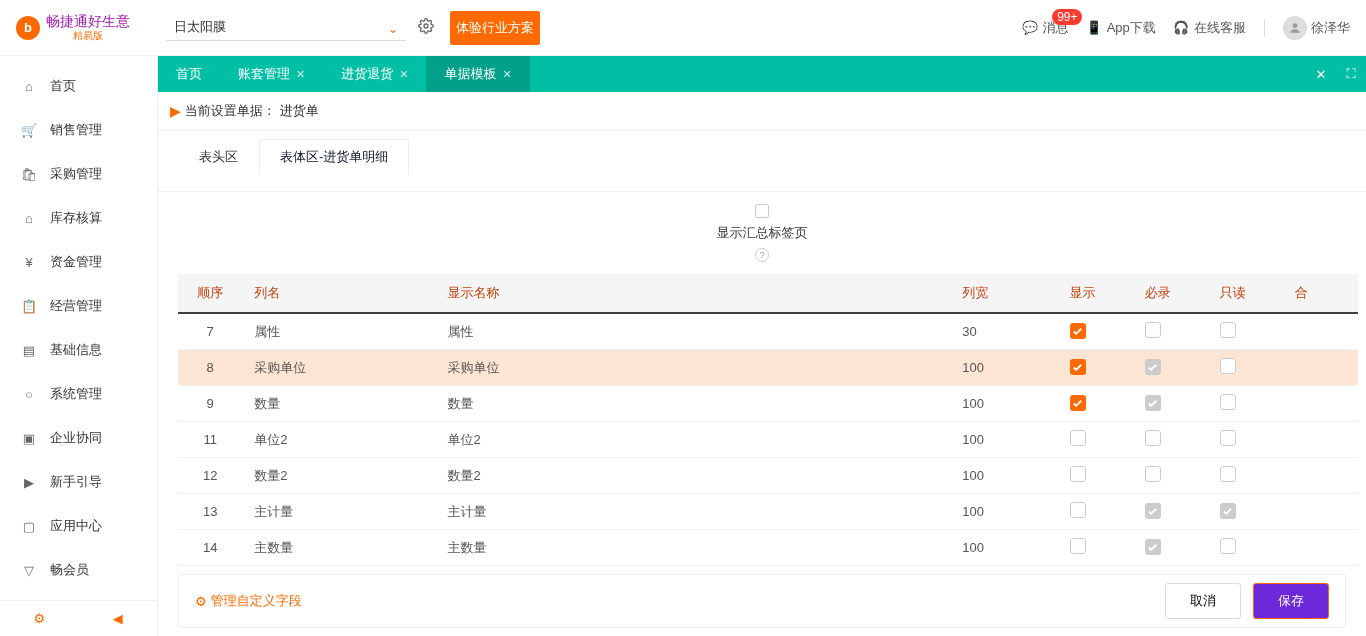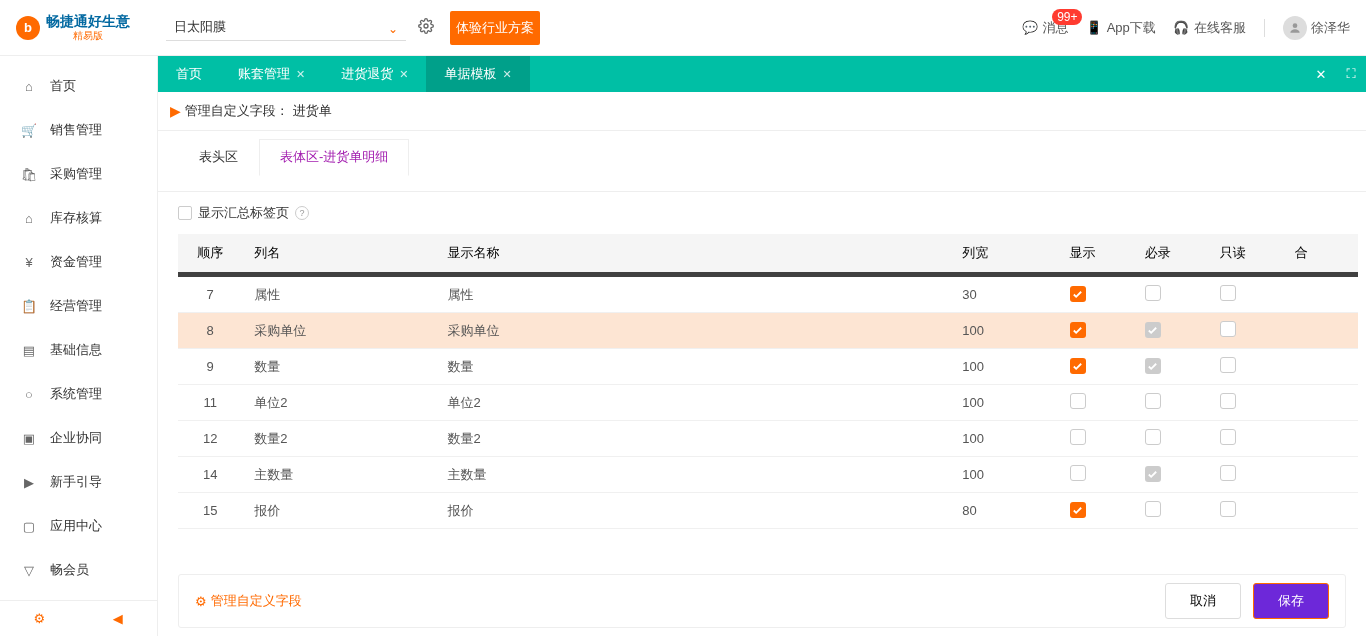--- a/index.html
+++ b/index.html
@@ -4,21 +4,21 @@
   <style>
     * { margin: 0; padding: 0; box-sizing: border-box; }
     body { font-family: "Microsoft YaHei", -apple-system, sans-serif; font-size: 13px; color: #333; background: #fff; overflow: hidden; }
     
     .app { display: flex; flex-direction: column; height: 636px; width: 1366px; }
     
     
     .top-header { height: 56px; display: flex; align-items: center; padding: 0 16px; border-bottom: 1px solid #eee; }
     .logo-area { display: flex; align-items: center; width: 142px; }
     .logo-icon { width: 24px; height: 24px; background: #ff6a00; border-radius: 50%; display: flex; align-items: center; justify-content: center; color: #fff; font-weight: bold; margin-right: 6px; }
-    .logo-text { color: #0369a1; font-size: 14px; font-weight: 700; }
+    .logo-text { color: #a21caf; font-size: 14px; font-weight: 400; }
     .logo-sub { color: #ff6a00; font-size: 10px; text-align: center; margin-top: -2px; }
     .logo-col { display: flex; flex-direction: column; }
     
     .selector { flex: 0 0 240px; border-bottom: 1px solid #ddd; padding: 4px 8px; display: flex; justify-content: space-between; align-items: flex-end; margin-left: 8px; }
     .selector-text { color: #333; font-size: 13px; }
     .chevron-down { color: #ff6a00; font-size: 12px; }
     .gear-btn { margin-left: 12px; color: #666; cursor: pointer; }
     .experience-btn { background: #ff6a00; color: #fff; padding: 8px 6px; border-radius: 2px; margin-left: 16px; border: none; cursor: pointer; font-size: 13px; }
     
     .header-spacer { flex: 1; }
@@ -50,30 +50,30 @@
     .tabs-action { width: 30px; display: flex; align-items: center; justify-content: center; color: #fff; cursor: pointer; }
     
     
     .panel { flex: 1; margin: 0; background: #fff; display: flex; flex-direction: column; overflow: hidden; }
     .context-bar { background: #fff; padding: 10px 12px; display: flex; align-items: center; gap: 4px; border-bottom: 1px solid #eee; }
     .arrow-orange { color: #ff6a00; font-size: 14px; }
     
     
     .sub-tabs { display: flex; padding: 8px 20px 16px; background: #fff; border-bottom: 1px solid #eee; }
     .sub-tab { padding: 8px 20px; cursor: pointer; border: 1px solid transparent; }
-    .sub-tab.active { color: #a21caf; border: 1px solid #eee; border-bottom: 1px solid #fff; margin-bottom: -1px; background: #fff; }
-    
-    .option-row { padding: 12px 20px; display: flex; align-items: center; gap: 6px; }
+    .sub-tab.active { color: #0f172a; border: 1px solid #eee; border-bottom: 1px solid #fff; margin-bottom: -1px; background: #fff; }
+    
+    .option-row { padding: 12px 20px; display: flex; align-items: center; gap: 6px; flex-direction: column; }
     .checkbox { width: 14px; height: 14px; border: 1px solid #ccc; border-radius: 2px; display: inline-block; cursor: pointer; }
     .help-icon { width: 14px; height: 14px; border: 1px solid #ccc; border-radius: 50%; display: inline-flex; align-items: center; justify-content: center; font-size: 9px; color: #999; cursor: help; }
     
     
     .table-wrap { flex: 1; overflow: auto; padding: 0 8px 0 20px; }
     table { width: 100%; border-collapse: collapse; }
-    thead th { background: #f5f5f5; padding: 10px 12px; text-align: left; font-weight: normal; color: #000000; border-bottom: 5px solid #404040; }
+    thead th { background: #f5f5f5; padding: 10px 12px; text-align: left; font-weight: normal; color: #c2410c; border-bottom: 2px solid #404040; }
     tbody td { padding: 8px 12px; border-bottom: 1px solid #f0f0f0; color: #555; }
     tbody tr.highlighted { background: #fde5d3; }
     .col-seq { width: 60px; text-align: center; }
     .col-name { width: 180px; }
     .col-display { width: 480px; }
     .col-width { width: 100px; }
     .col-check { width: 70px; text-align: left; }
     
     .chk { width: 16px; height: 16px; border-radius: 3px; display: inline-flex; align-items: center; justify-content: center; cursor: pointer; }
     .chk.on { background: #ff6a00; color: #fff; }
@@ -222,21 +222,21 @@
             </div>
           </div>
         <div class="tabs-spacer"></div>
         <div class="tabs-action">✕</div>
         <div class="tabs-action">⛶</div>
       </div>
 
       <div class="panel">
         <div class="context-bar">
           <span class="arrow-orange">▶</span>
-          <span>管理自定义字段：</span>
+          <span>当前设置单据：</span>
           <span>进货单</span>
         </div>
 
         <div class="sub-tabs" id="sub-tabs-container">
             <div class="sub-tab">表头区</div>
             <div class="sub-tab active">表体区-进货单明细</div>
           </div>
 
         <div class="option-row">
           <span class="checkbox"></span>
@@ -323,20 +323,38 @@
     <td class="col-seq">12</td>
     <td>数量2</td>
     <td>数量2</td>
     <td>100</td>
     <td class="col-check"><span class="chk off"></span></td>
     <td class="col-check"><span class="chk off"></span></td>
     <td class="col-check"><span class="chk off"></span></td>
     <td class="col-check"></td>
   </tr>
                 <tr>
+    <td class="col-seq">13</td>
+    <td>主计量</td>
+    <td>主计量</td>
+    <td>100</td>
+    <td class="col-check"><span class="chk off"></span></td>
+    <td class="col-check"><span class="chk disabled-on">
+                      <svg viewBox="0 0 24 24" fill="none" stroke="currentColor" stroke-width="4">
+                        <polyline points="20 6 9 17 4 12"></polyline>
+                      </svg>
+                    </span></td>
+    <td class="col-check"><span class="chk disabled-on">
+                      <svg viewBox="0 0 24 24" fill="none" stroke="currentColor" stroke-width="4">
+                        <polyline points="20 6 9 17 4 12"></polyline>
+                      </svg>
+                    </span></td>
+    <td class="col-check"></td>
+  </tr>
+                <tr>
     <td class="col-seq">14</td>
     <td>主数量</td>
     <td>主数量</td>
     <td>100</td>
     <td class="col-check"><span class="chk off"></span></td>
     <td class="col-check"><span class="chk disabled-on">
                       <svg viewBox="0 0 24 24" fill="none" stroke="currentColor" stroke-width="4">
                         <polyline points="20 6 9 17 4 12"></polyline>
                       </svg>
                     </span></td>

